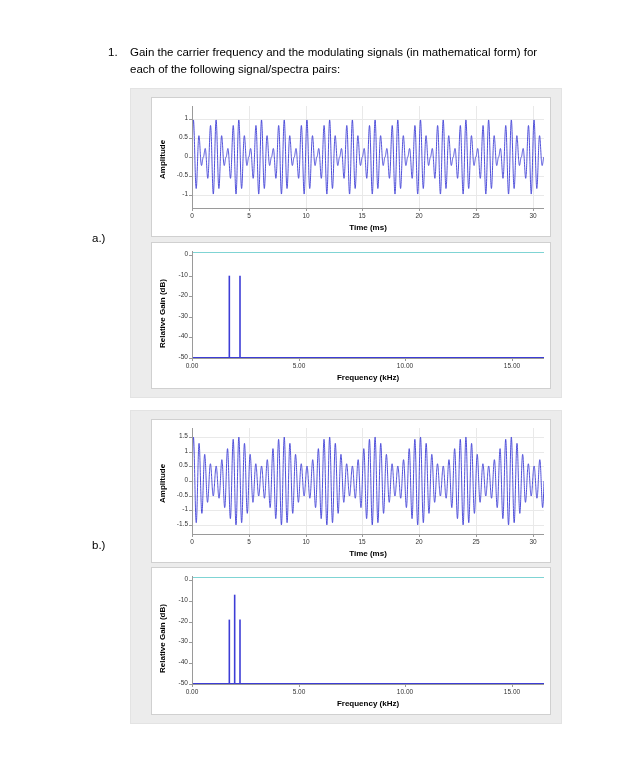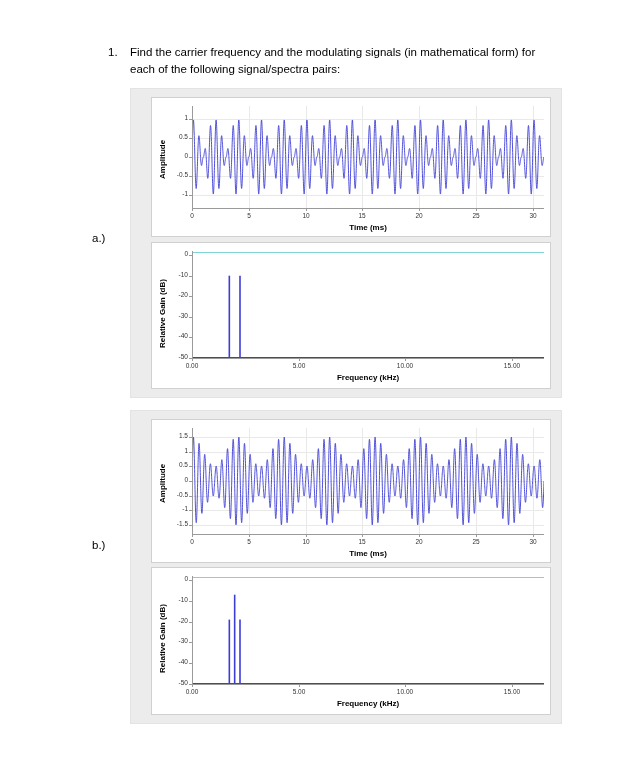--- a/index.html
+++ b/index.html
@@ -128,21 +128,21 @@
     height: 1px;
   }
 </style>
 </head>
 <body>
 
 <div class="page">
 
   <div class="question">
     <div class="q-num">1.</div>
-    <div class="q-text">Find the carrier frequency and the modulating signals (in mathematical form) for each of the following signal/spectra pairs:</div>
+    <div class="q-text">Gain the carrier frequency and the modulating signals (in mathematical form) for each of the following signal/spectra pairs:</div>
   </div>
 
   <div class="label-letter" id="label-a">a.)</div>
   <div class="label-letter" id="label-b">b.)</div>
 
   <div class="panel" id="panel-a">
     <div class="chart" id="chart-a-time" style="left: 20px; top: 8px; width: 400px; height: 140px;">
         <div class="plot" style="left: 40px; top: 8px; width: 352px; height: 102px;">
           <div class="grid-line" style="left: 0px; top: 0px; width: 1px; height: 102px;"></div>
           <div class="grid-line" style="left: 57px; top: 0px; width: 1px; height: 102px;"></div>

